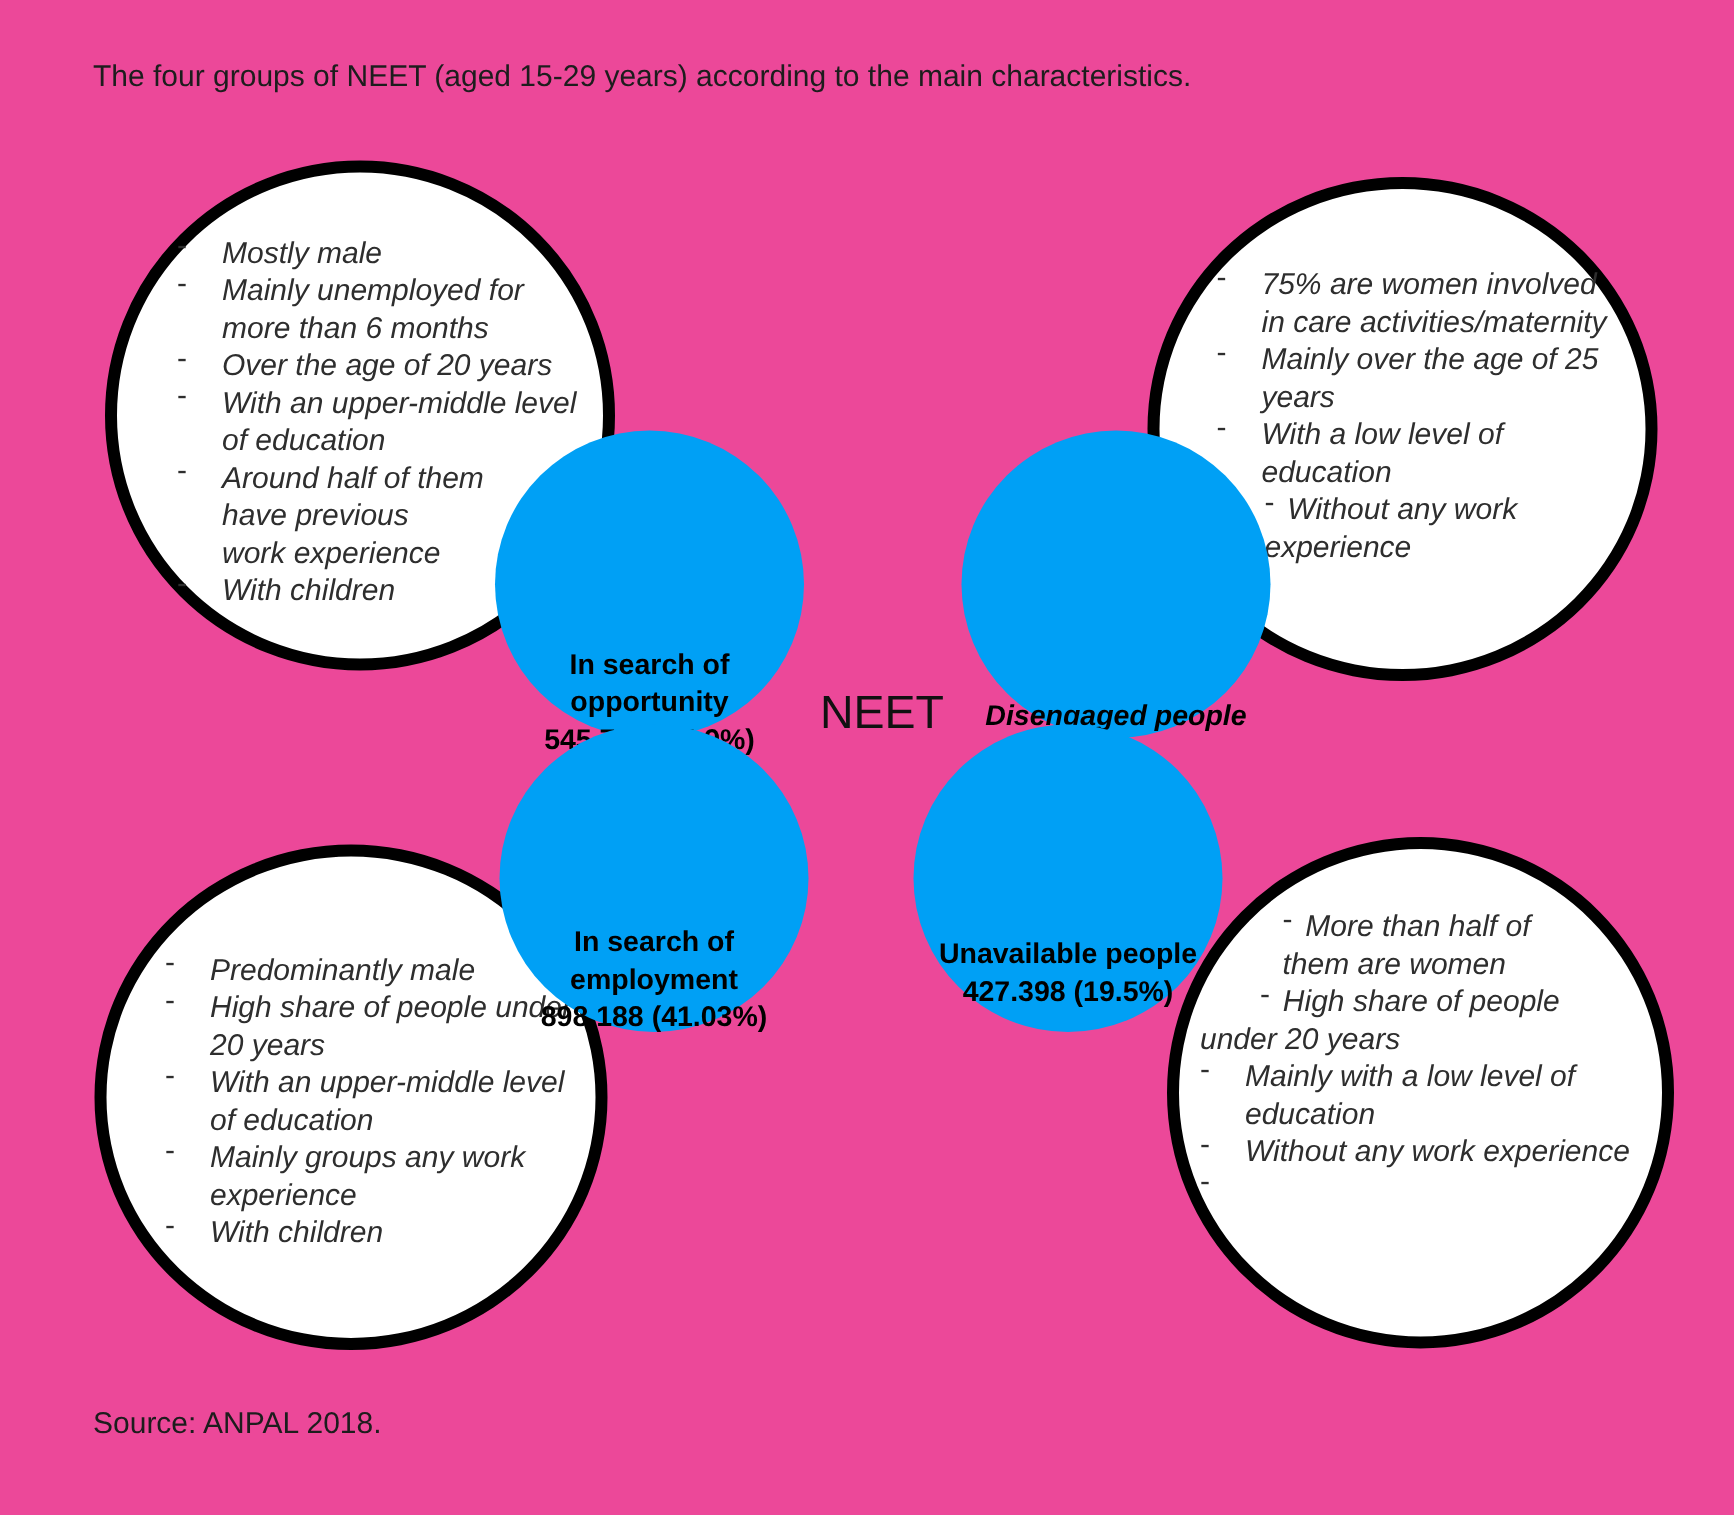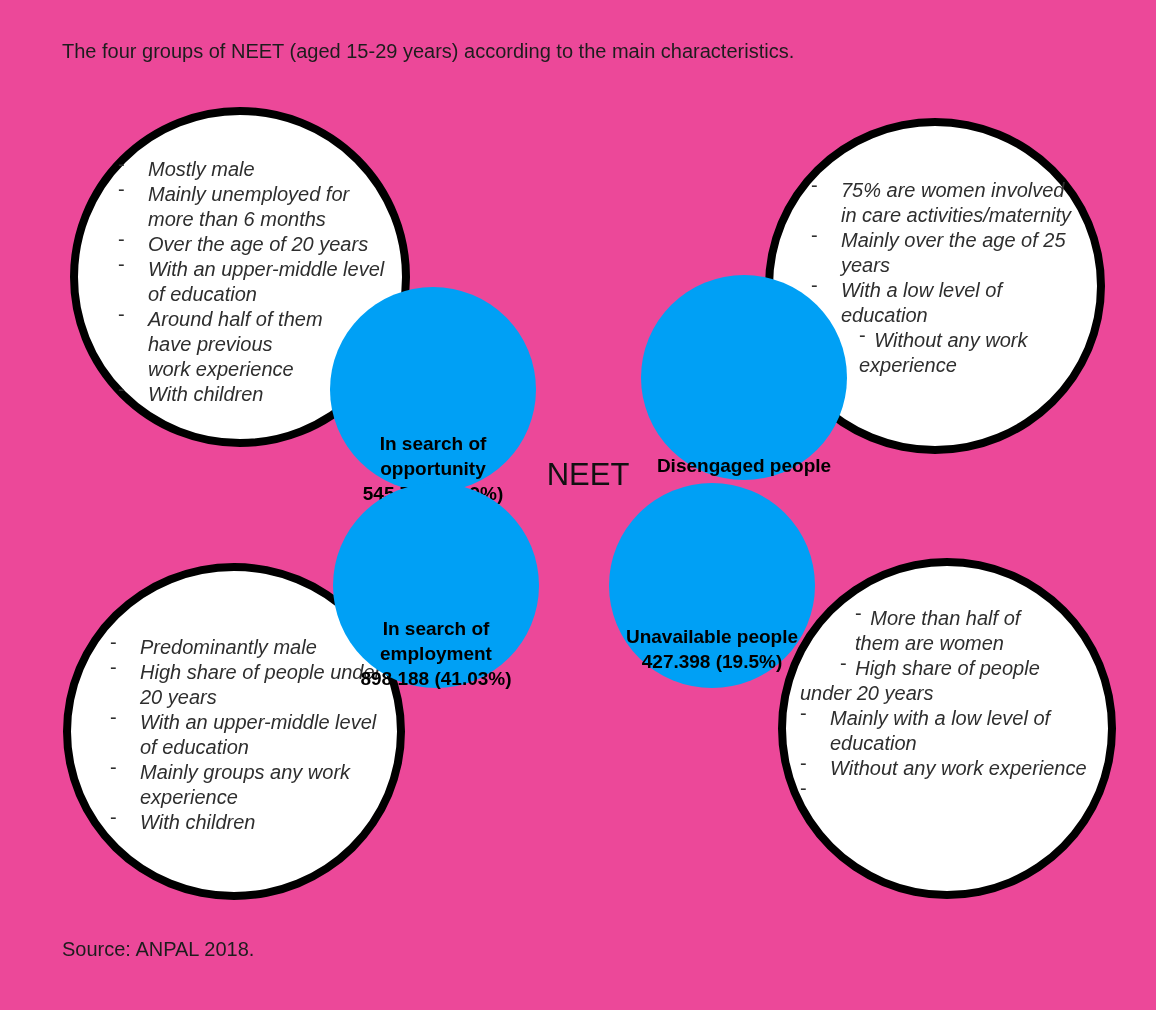--- a/index.html
+++ b/index.html
@@ -49,42 +49,42 @@
   .wcircle.br .chars { left: 14px; top: 40px;  width: 306px; }
   .bullet { display: flex; }
   .dash {
     flex: 0 0 30px;
     position: relative;
     top: -5px;
   }
   .btext { white-space: pre-line; font-style: italic; }
   
   .bullet.v-sub, .bullet.v-indent, .bullet.v-hang { display: block; }
-  .bullet.v-sub    { margin-left: 48px; }
+  .bullet.v-sub    { margin-left: 32px; }
   .bullet.v-indent { margin-left: 55px; }
   .bullet.v-hang   { text-indent: 40px; }
   .bullet.v-sub .dash, .bullet.v-indent .dash, .bullet.v-hang .dash {
     display: inline; margin-right: 3px;
   }
   .bullet.v-sub .btext, .bullet.v-indent .btext, .bullet.v-hang .btext {
     display: inline;
   }
   
   .bcircle {
     position: absolute;
     width: 206px; height: 205px;
     border-radius: 50%;
     background: var(--bubble-blue);
     display: flex;
     align-items: flex-end;
     justify-content: center;
     z-index: 2;
   }
   .bcircle.tl { left: 330px; top: 287px; }
-  .bcircle.tr { left: 641px; top: 275px; }
+  .bcircle.tr { left: 641px; top: 287px; font-style: italic; }
   .bcircle.bl { left: 333px; top: 483px; }
   .bcircle.br { left: 609px; top: 483px; }
   .blabel {
     width: 100%;
     text-align: center;
     font-weight: 700;
     font-size: 19px;
     line-height: 25px;
     color: #000000;
   }

